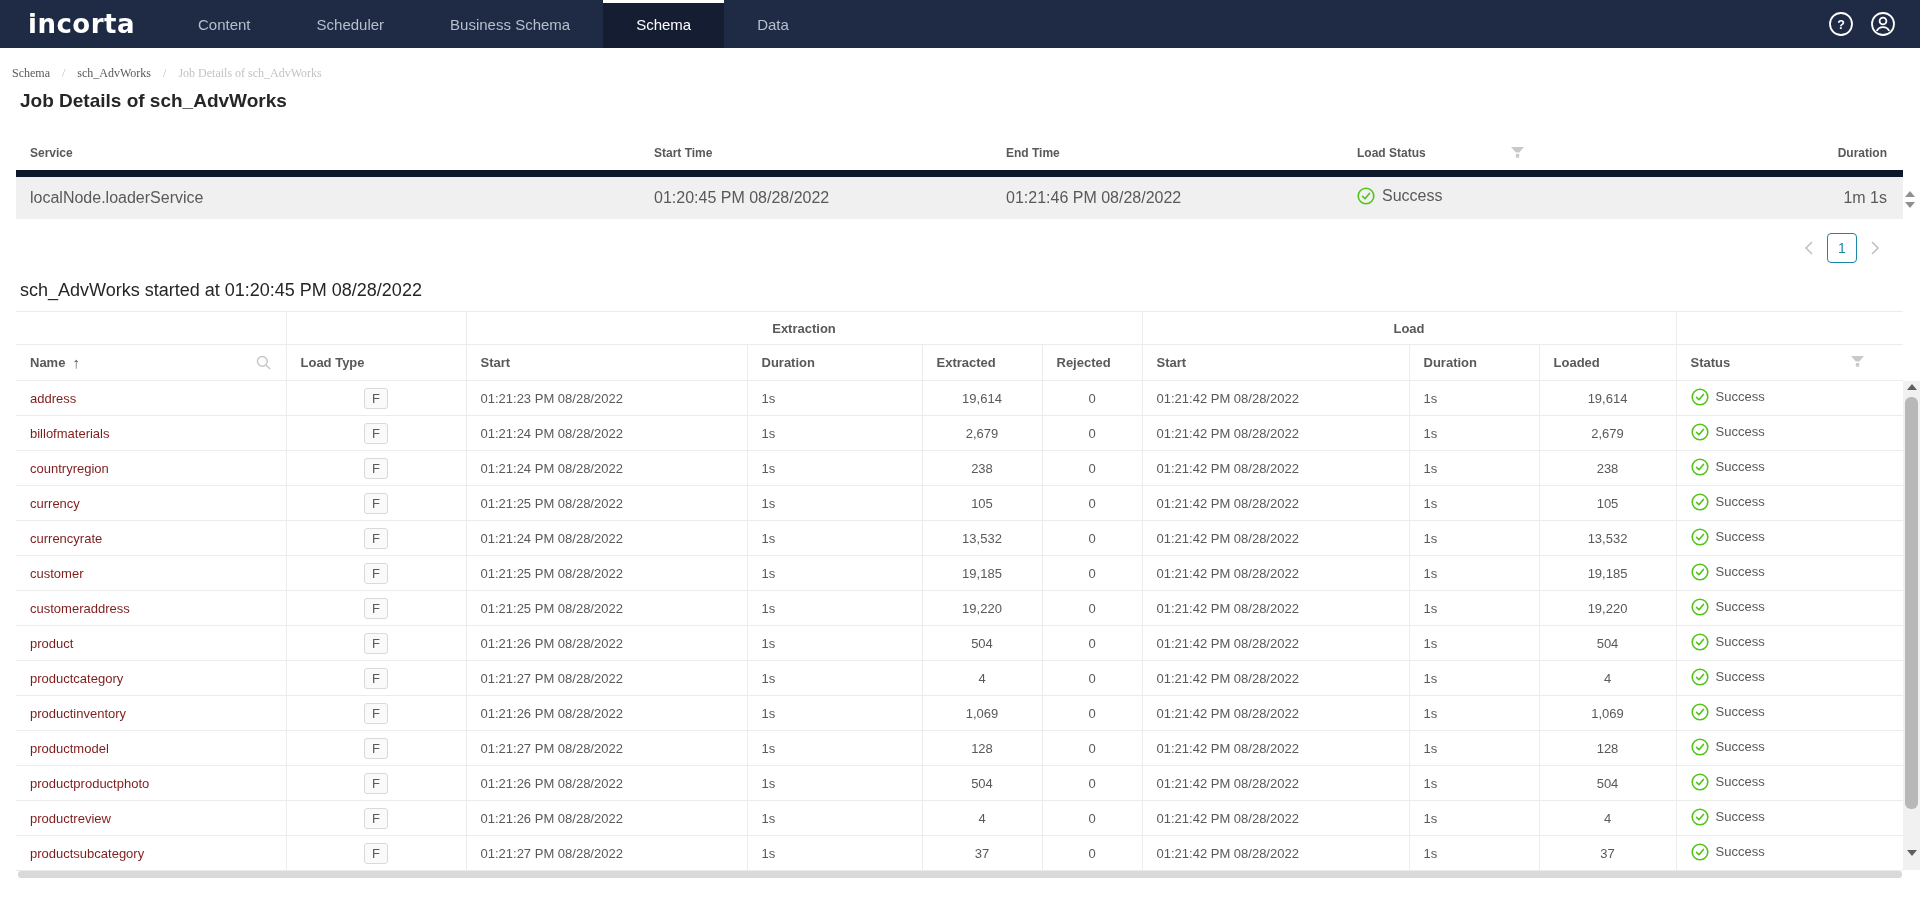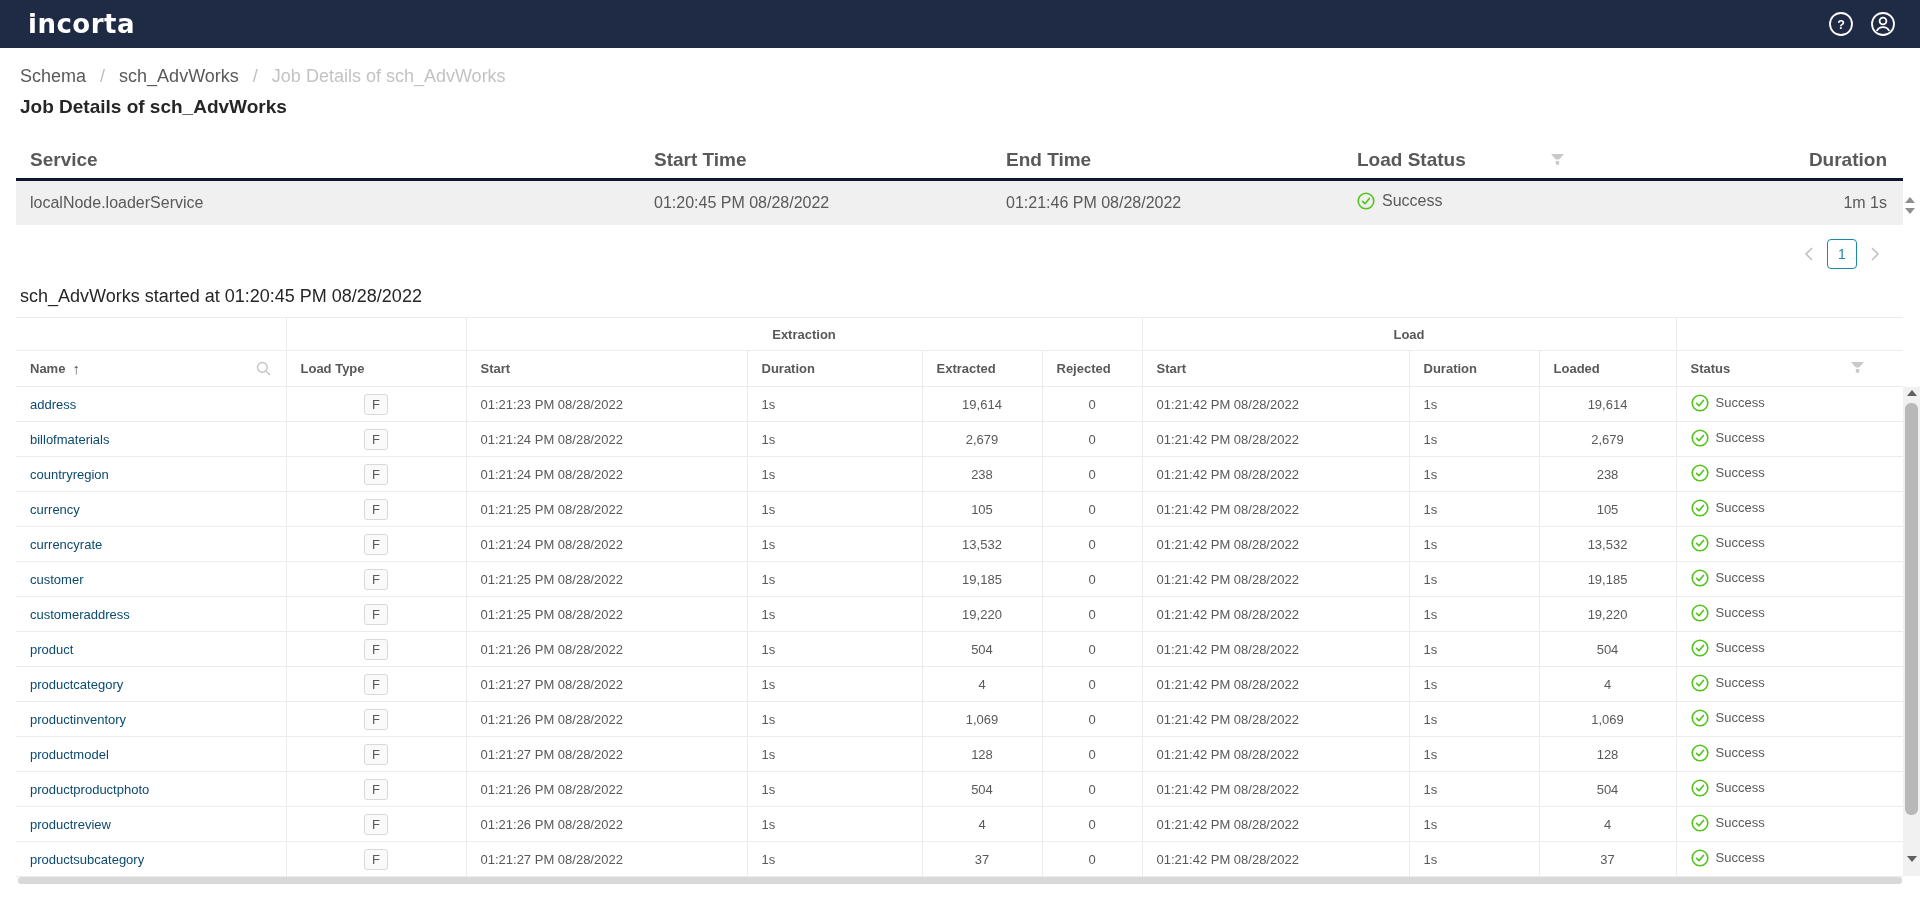--- a/index.html
+++ b/index.html
@@ -14,41 +14,41 @@
   .nav-item { display: flex; align-items: center; padding: 0 33px; font-size: 15px;
     color: #b7bfce; position: relative; cursor: pointer; }
   .nav-item.active { background: #151d33; color: #fff; }
   .nav-item.active::before { content: ""; position: absolute; top: 0; left: 0; right: 0;
     height: 3px; background: #fff; }
   .nav-right { margin-left: auto; display: flex; align-items: center; gap: 16px;
     padding-right: 24px; }
   .nav-icon { width: 26px; height: 26px; cursor: pointer; }
 
   
-  .breadcrumb { margin: 18px 0 0 20px; font-size: 18px; color: #595959; }
+  .breadcrumb { margin: 18px 0 0 12px; font-size: 12px; color: #595959; font-family: Liberation Serif, serif; }
   .breadcrumb .sep { color: #bfbfbf; margin: 0 9px; }
   .breadcrumb .crumb { cursor: pointer; }
   .breadcrumb .crumb.muted { color: #c3c3c3; cursor: default; }
   .page-title { margin: 9px 0 0 20px; font-size: 19px; font-weight: bold; color: #262626; }
 
   
   .jobs-section { margin: 25px 0 0 0; position: relative; }
   .jobs-head { margin: 0 16px 0 22px; display: flex; align-items: center; }
   .caret-down { width: 0; height: 0; border-left: 5px solid transparent;
     border-right: 5px solid transparent; border-top: 6px solid #595959; margin-right: 9px;
     cursor: pointer; }
   .jobs-title { font-size: 17px; font-weight: 500; color: #404040; }
   .jobs-head-right { margin-left: auto; display: flex; align-items: center; gap: 10px; }
   .item-count { font-size: 14px; color: #595959; }
   .refresh-icon { width: 19px; height: 19px; cursor: pointer; }
 
   .jobs-table { width: 1887px; margin: 6px 0 0 16px; border-collapse: collapse;
     table-layout: fixed; }
-  .jobs-table th { font-size: 19px; font-weight: bold; color: #595959; text-align: left;
-    height: 36px; padding: 0 14px; border-bottom: 3px solid #0f172a; }
+  .jobs-table th { font-size: 12px; font-weight: bold; color: #595959; text-align: left;
+    height: 36px; padding: 0 14px; border-bottom: 7px solid #0f172a; }
   .jobs-table th.col-duration { text-align: right; padding-right: 16px; }
   .jobs-table td { height: 46px; background: #f0f0f0; font-size: 16px; color: #595959;
     padding: 0 14px; }
   .jobs-table td.col-duration { text-align: right; padding-right: 16px; }
   .th-flex { display: flex; align-items: center; }
   .funnel-icon { width: 15px; height: 13px; cursor: pointer; }
   .jobs-funnel { margin-left: 84px; }
   .status-badge { display: inline-flex; align-items: center; gap: 7px; }
   .check-icon { width: 18px; height: 18px; }
 
@@ -80,21 +80,21 @@
   .run-table thead tr.sub th { height: 36px; text-align: left; padding: 0 14px; }
   .run-table thead th.num, .run-table td.num { text-align: center; padding: 0 14px; }
   .run-table thead th.center, .run-table td.center { text-align: center; }
   .run-table td { height: 35px; padding: 0 14px; background: #fff; }
   .name-th { position: relative; }
   .name-th .th-flex { gap: 7px; }
   .sort-arrow { color: #595959; font-size: 15px; line-height: 1; cursor: pointer; }
   .search-icon { width: 17px; height: 17px; margin-left: auto; cursor: pointer; }
   .status-th { position: relative; }
   .status-th .funnel-icon { position: absolute; right: 38px; top: 11px; }
-  .table-link { color: #0c4a6e; text-decoration: none; cursor: pointer; }
+  .table-link { color: #7f1d1d; text-decoration: none; cursor: pointer; }
   .lt-chip { display: inline-block; border: 1px solid #d9d9d9; border-radius: 3px;
     background: #fafafa; color: #595959; font-size: 13px; padding: 2px 7px; line-height: 15px; }
 
   
   .v-scrollbar { position: absolute; top: 70px; right: 0; width: 17px; height: 489px;
     background: #f1f1f1; }
   .v-scroll-up { position: absolute; top: 3px; left: 0; width: 17px; display: flex;
     justify-content: center; cursor: pointer; }
   .v-scroll-up .tri-up { border-bottom-color: #606060; }
   .v-scroll-down { position: absolute; bottom: 14px; left: 0; width: 17px; display: flex;
@@ -103,20 +103,42 @@
   .v-thumb { position: absolute; top: 16px; left: 2px; width: 13px; height: 412px;
     background: #b8b8b8; border-radius: 6px; cursor: grab; }
   .h-scrollbar { position: absolute; left: 2px; bottom: -7px; width: 1884px; height: 7px;
     background: #d9d9d9; border-radius: 3px; cursor: grab; }
 </style>
 </head>
 <body>
 
 <div class="topnav">
   <div class="logo">incorta</div>
+  <div style="display:flex">
+
+      <div class="nav-item">
+        <span>Content</span>
+      </div>
+
+      <div class="nav-item">
+        <span>Scheduler</span>
+      </div>
+
+      <div class="nav-item">
+        <span>Business Schema</span>
+      </div>
+
+      <div class="nav-item active">
+        <span>Schema</span>
+      </div>
+
+      <div class="nav-item">
+        <span>Data</span>
+      </div>
+    </div>
   <div class="nav-right">
     <svg class="nav-icon" viewBox="0 0 26 26">
       <circle cx="13" cy="13" r="11" fill="none" stroke="#fff" stroke-width="1.8"></circle>
       <text x="13" y="17.5" text-anchor="middle" font-size="12.5" fill="#fff" font-family="Liberation Sans, sans-serif" font-weight="bold">?</text>
     </svg>
     <svg class="nav-icon" viewBox="0 0 26 26">
       <circle cx="13" cy="13" r="11" fill="none" stroke="#fff" stroke-width="1.8"></circle>
       <circle cx="13" cy="10" r="3.4" fill="none" stroke="#fff" stroke-width="1.8"></circle>
       <path d="M6.8 20 a6.6 6 0 0 1 12.4 0" fill="none" stroke="#fff" stroke-width="1.8"></path>
     </svg>

